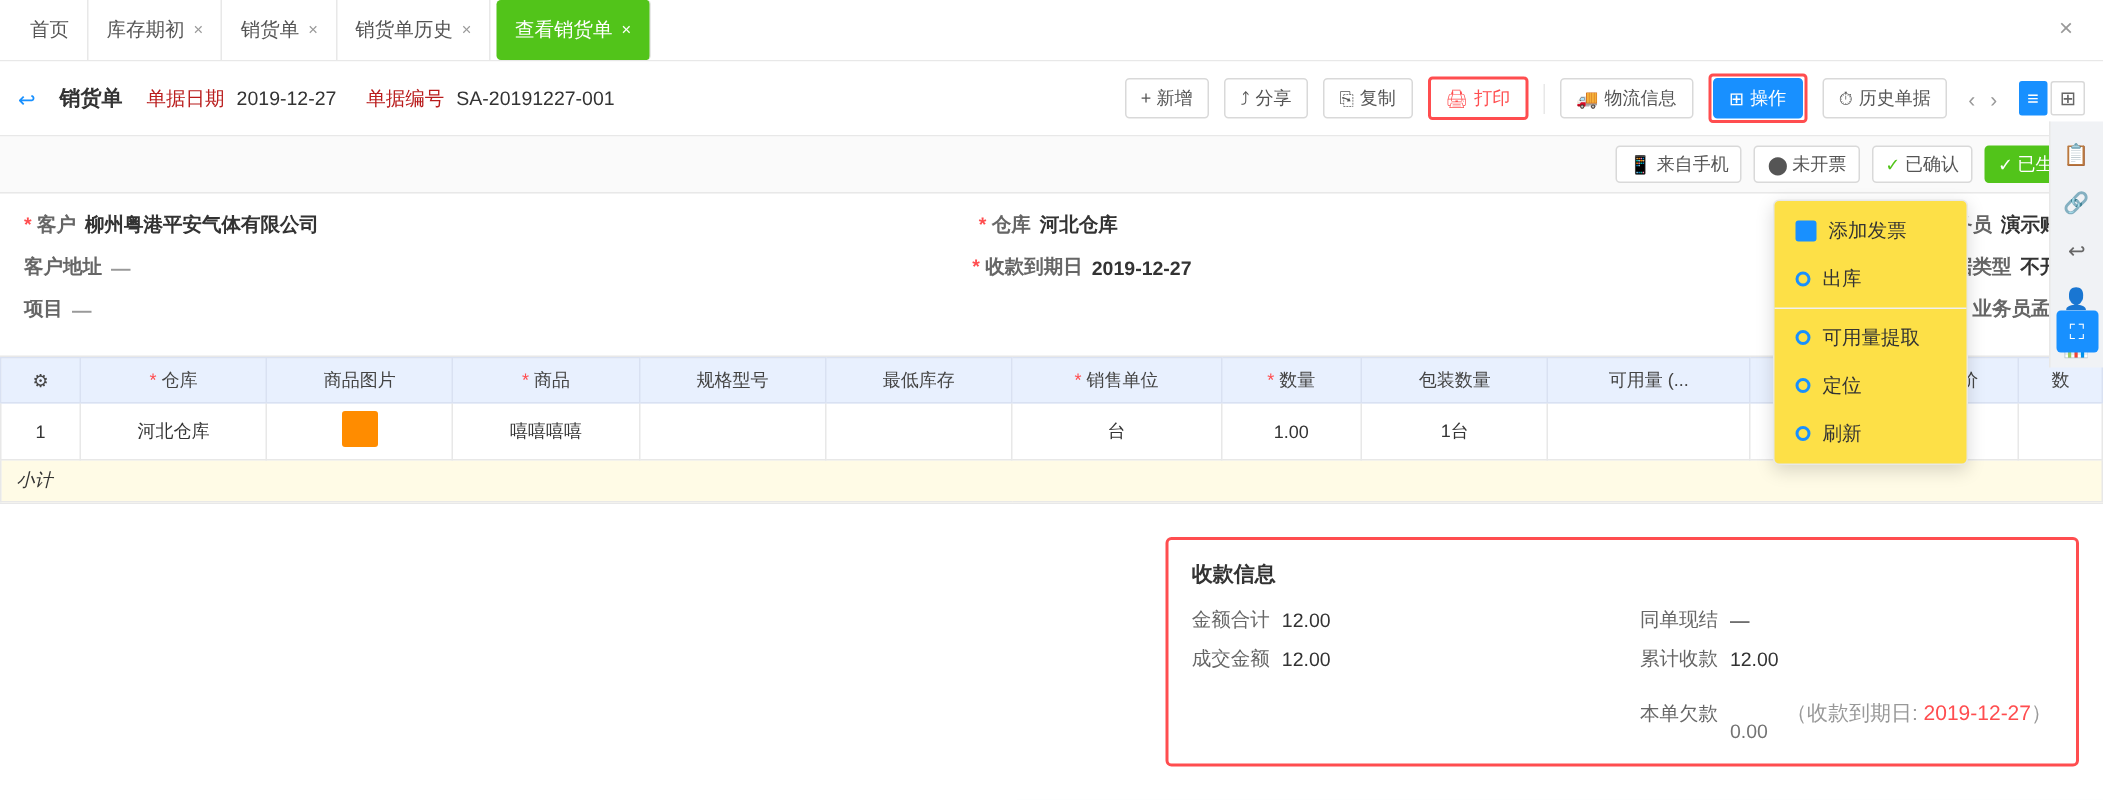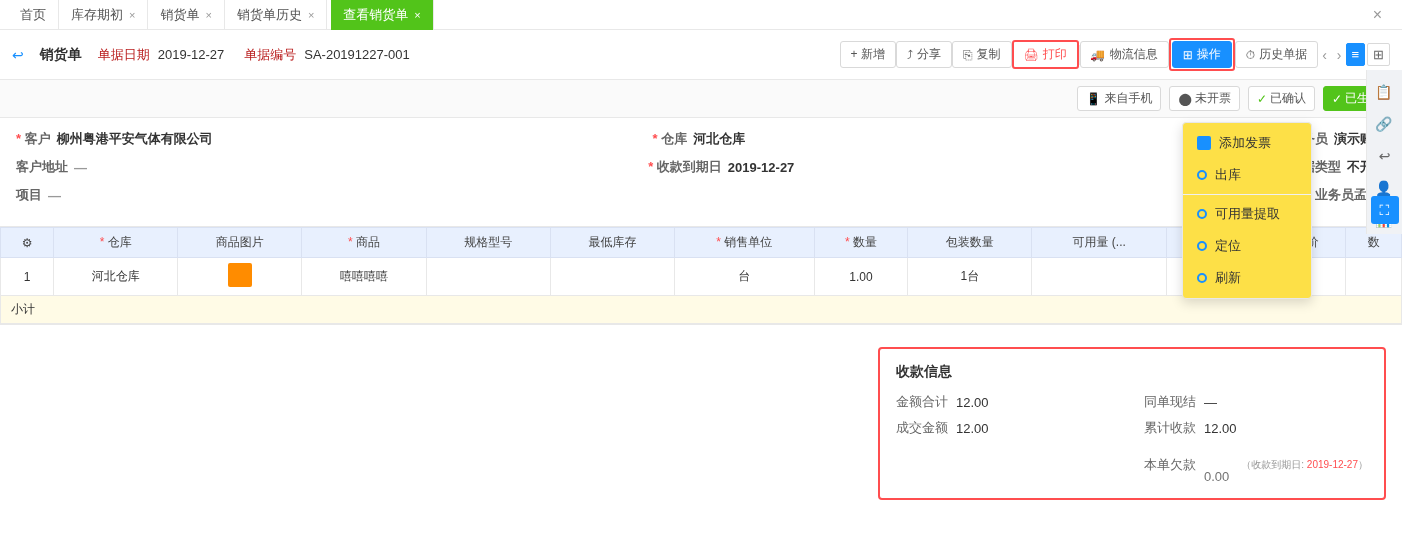--- a/index.html
+++ b/index.html
@@ -1,21 +1,21 @@
 <!DOCTYPE html>
 <html><head>
   <meta charset="utf-8">
   <style>
     * { box-sizing: border-box; margin: 0; padding: 0; }
     body { font-family: "Microsoft YaHei", "PingFang SC", sans-serif; font-size: 13px; background: #f0f2f5; color: #333; }
 
     
     .tab-bar {
       display: flex; align-items: center; background: #fff;
-      border-bottom: 1px solid #e8e8e8; padding: 0 8px; height: 30px;
+      border-bottom: 1px solid #e8e8e8; padding: 0 8px; height: 41px;
     }
     .tab-item {
       display: flex; align-items: center; padding: 0 12px; height: 40px;
       cursor: pointer; font-size: 13px; color: #555; border-right: 1px solid #e8e8e8;
       position: relative;
     }
     .tab-item .tab-close {
       margin-left: 6px; color: #999; font-size: 11px; cursor: pointer;
     }
     .tab-item.green-active {
@@ -38,21 +38,21 @@
     }
     .doc-title-area {
       display: flex; align-items: center; gap: 16px; flex: 1;
     }
     .doc-icon { color: #1890ff; font-size: 14px; }
     .doc-type { font-weight: 600; font-size: 14px; }
     .doc-meta { display: flex; align-items: center; gap: 8px; color: #666; font-size: 13px; }
     .doc-meta span { color: #b91c1c; }
 
     .toolbar-actions {
-      display: flex; align-items: center; gap: 0;
+      display: flex; align-items: center; gap: 10px;
     }
     .btn {
       display: inline-flex; align-items: center; gap: 4px;
       padding: 4px 10px; border-radius: 3px; cursor: pointer;
       font-size: 12px; border: 1px solid #d9d9d9; background: #fff; color: #555;
     }
     .btn.btn-print {
       background: #fff; border: 2px solid #ff4d4f; color: #ff4d4f; font-weight: 500;
     }
     .btn-ops {
@@ -360,21 +360,21 @@
             <td></td>
             <td>台</td>
             <td>1.00</td>
             <td>1台</td>
             <td></td>
             <td>12.00</td>
             <td>0.</td>
             <td></td>
           </tr>
           <tr class="subtotal-row">
-            <td colspan="13" style="text-align:left;padding-left:10px;">小计</td>
+            <td colspan="13" style="text-align:left;padding-left:10px;font-style:italic;">小计</td>
           </tr>
         </tbody>
       </table>
     </div>
 
     <div class="bottom-section">
       <div class="receipt-info">
         <div class="receipt-title">收款信息</div>
         <div class="receipt-grid">
           <div class="receipt-row">
@@ -390,21 +390,21 @@
             <span class="receipt-value">12.00</span>
           </div>
           <div class="receipt-row">
             <span class="receipt-label">累计收款</span>
             <span class="receipt-value">12.00</span>
           </div>
           <div></div>
           <div class="receipt-row">
             <span class="receipt-label">本单欠款</span>
             <span class="receipt-value red">0.00</span>
-            <span style="color:#999;font-size:10px;margin-left:4px;">（<span>收款到期日:</span> <span style="color:#ff4d4f;">2019-12-27</span>）</span>
+            <span style="color:#999;font-size:14px;margin-left:4px;">（<span>收款到期日:</span> <span style="color:#ff4d4f;">2019-12-27</span>）</span>
           </div>
         </div>
       </div>
     </div>
 
     <div class="dropdown-menu">
       <div class="dropdown-item">
         <span class="menu-icon-square"></span>
         <span>添加发票</span>
       </div>

